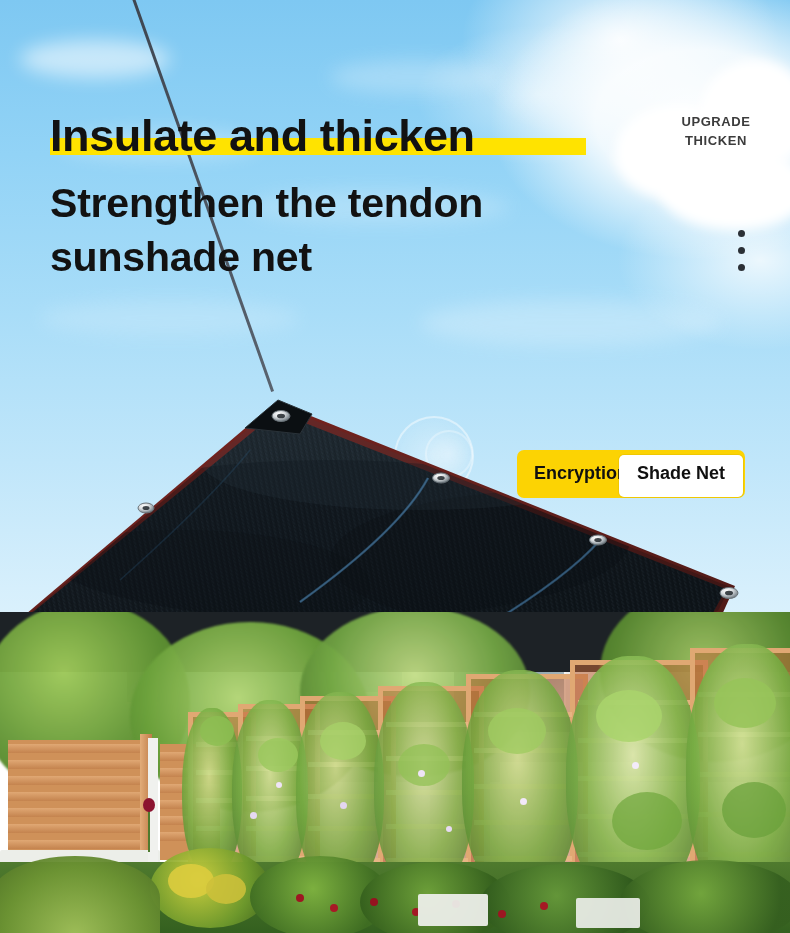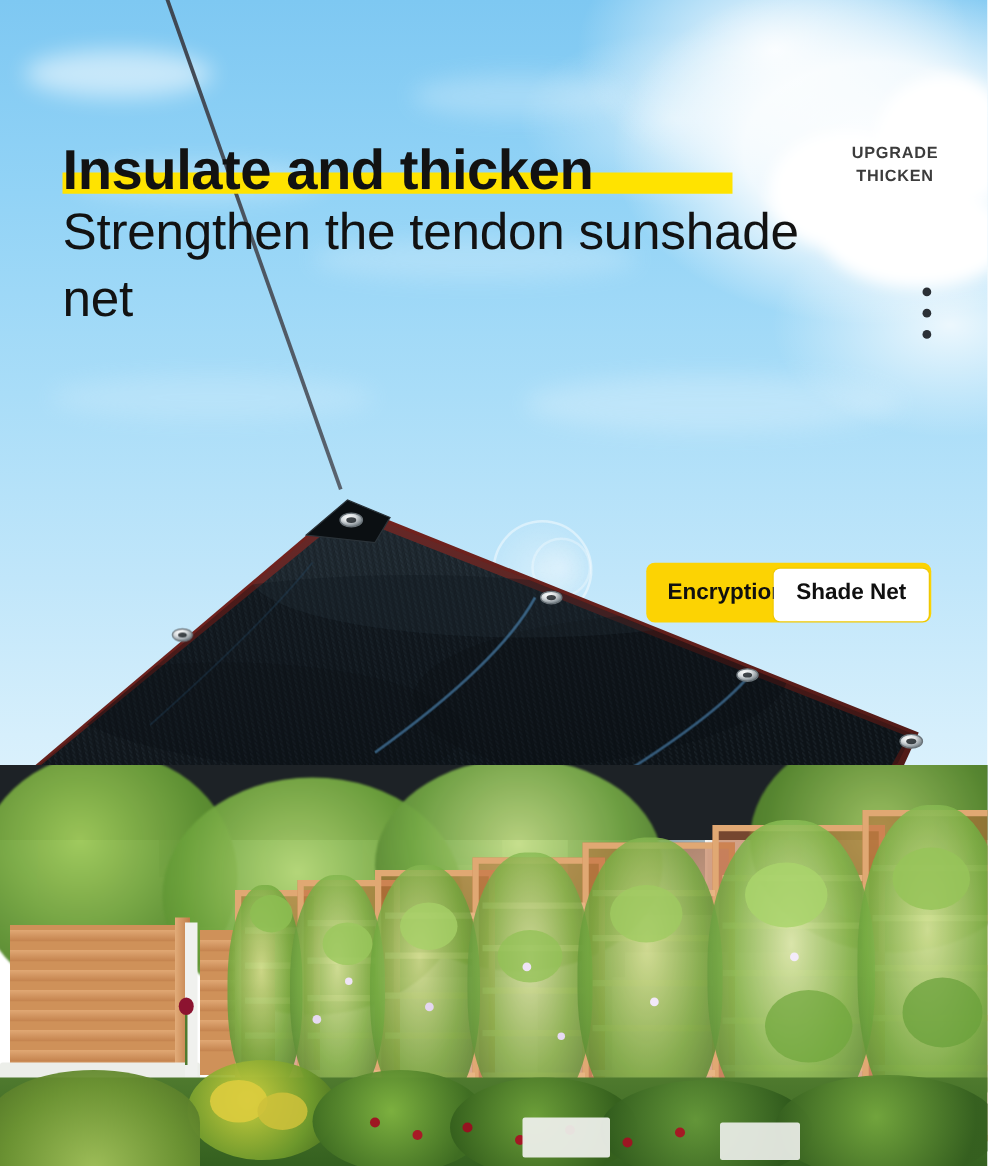--- a/index.html
+++ b/index.html
@@ -53,22 +53,22 @@
   .hl-underline{
     position:absolute;left:0;bottom:4px;width:536px;height:17px;
     background:#ffe300;z-index:0;
   }
   .hl-line1{
     position:relative;z-index:1;
     font-size:45px;font-weight:bold;color:#121212;letter-spacing:-.4px;
     line-height:1.05;white-space:nowrap;
   }
   .hl-line2{
-    margin-top:0;
-    font-size:41px;font-weight:normal;color:#121212;letter-spacing:-.2px;
+    margin-top:18px;
+    font-size:41px;font-weight:bold;color:#121212;letter-spacing:-.2px;
     line-height:1.30;max-width:600px;
   }
   .subtitle{
     position:absolute;left:52px;top:320px;
     font-size:25px;color:#1b1b1b;letter-spacing:.1px;white-space:nowrap;
   }
 
   
   .brandtag{
     position:absolute;left:666px;top:113px;width:100px;

